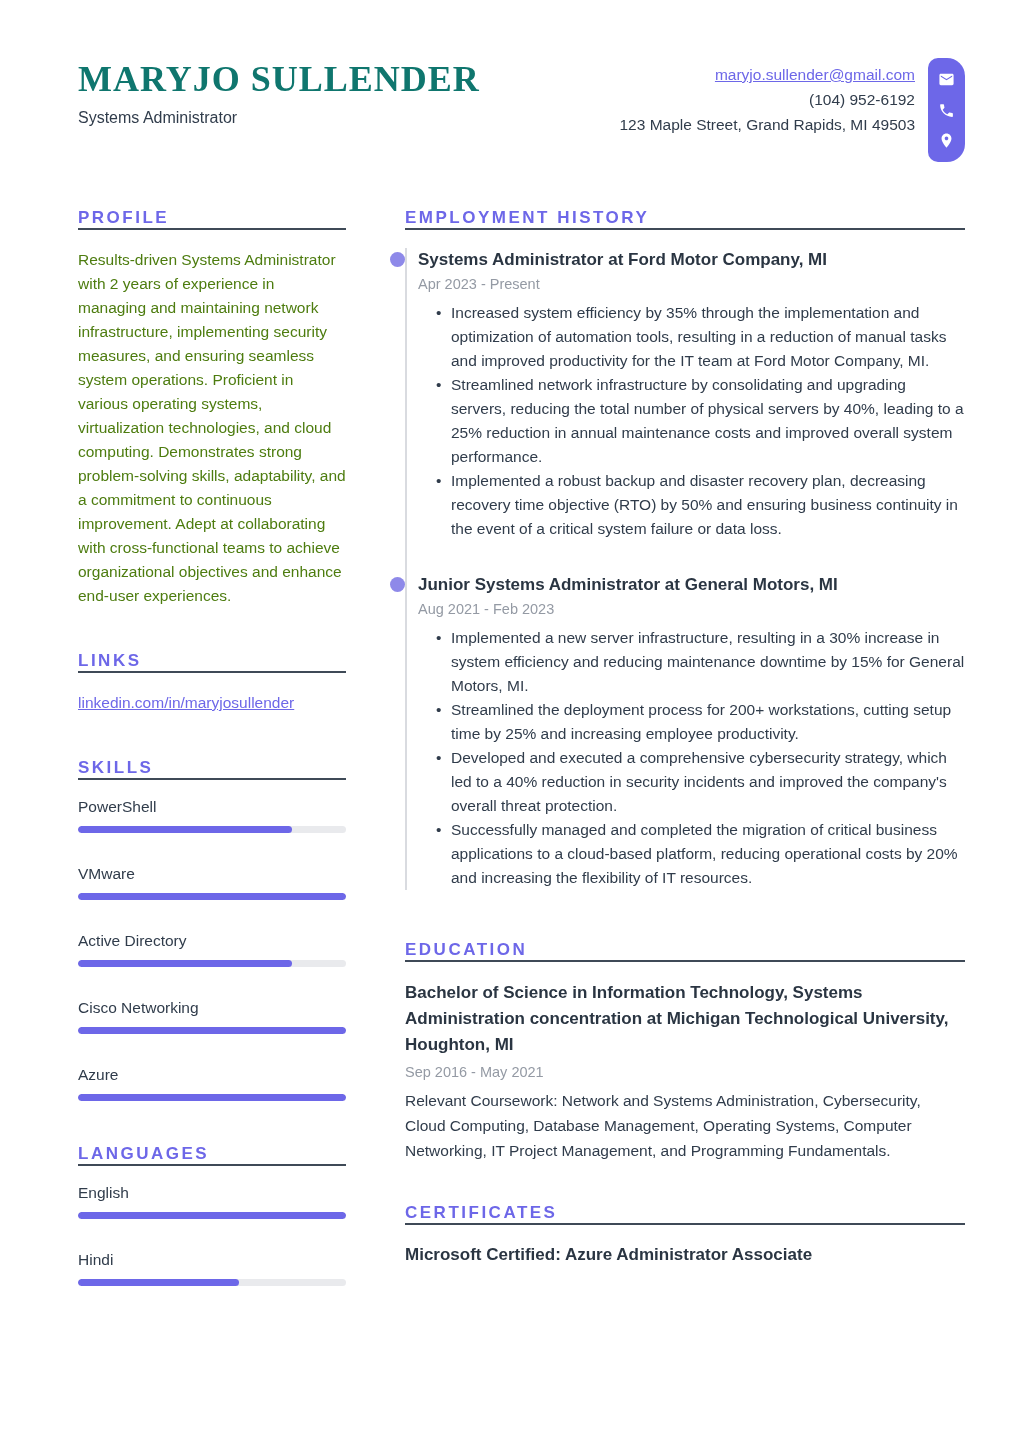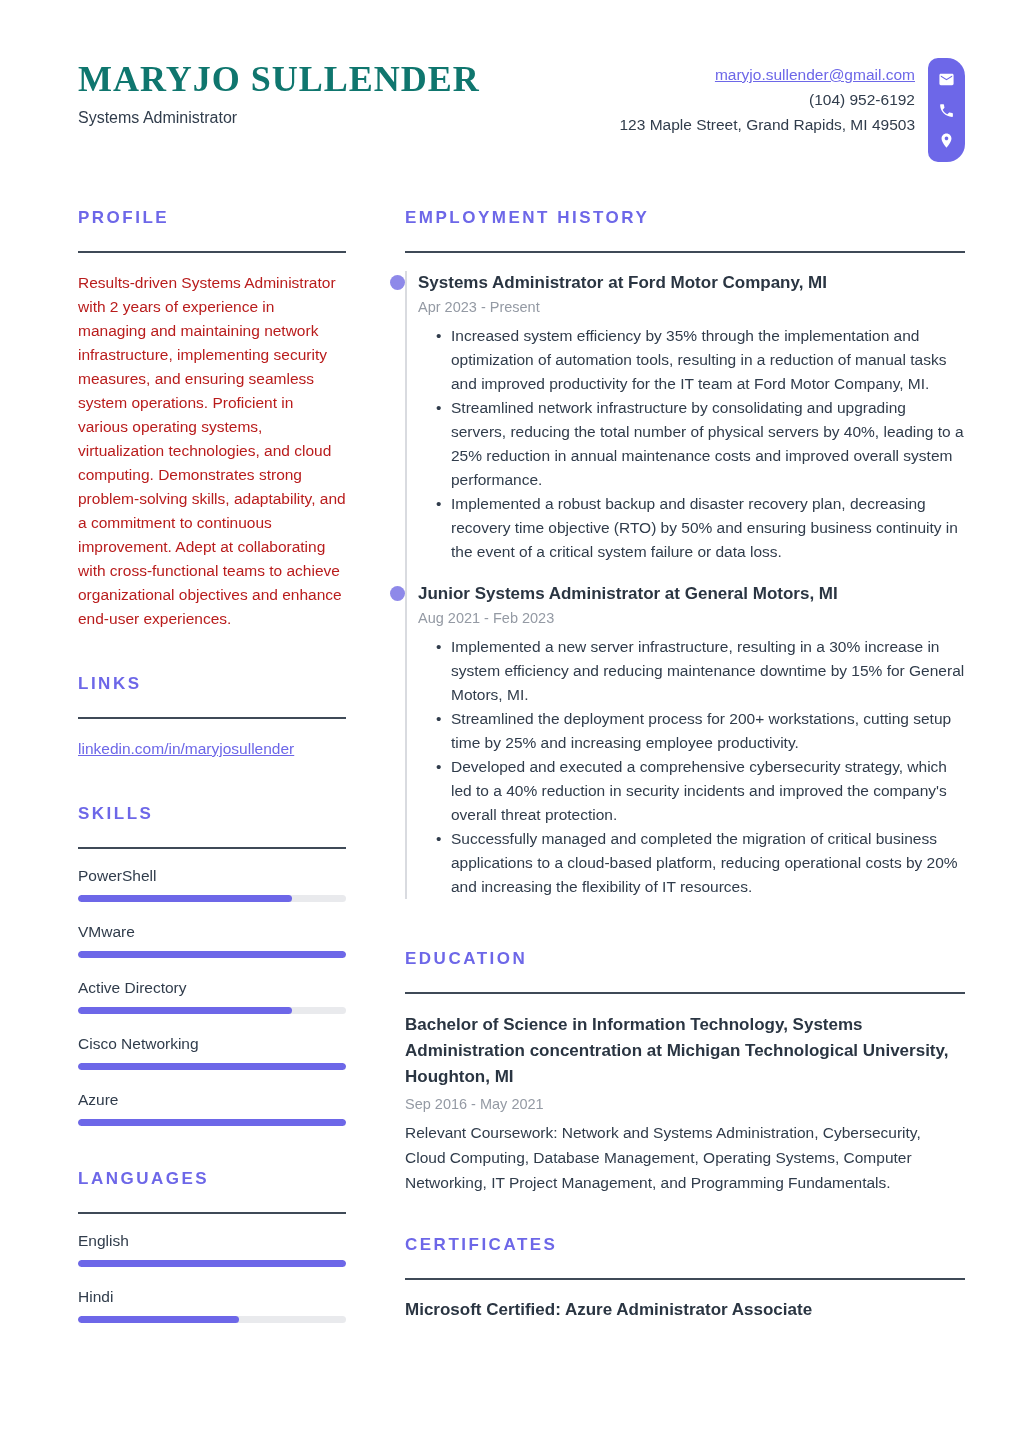--- a/index.html
+++ b/index.html
@@ -70,39 +70,39 @@
     margin-top: 46px;
   }
   .col-left  { width: 268px; flex: 0 0 268px; }
   .col-right { flex: 1; margin-left: 59px; }
 
   h2.section-heading {
     font-size: 17px;
     font-weight: bold;
     letter-spacing: 2.5px;
     color: #6d67e8;
-    padding-bottom: 23px;
+    padding-bottom: 0;
     border-bottom: 2px solid #3f4a57;
     margin-bottom: 18px;
   }
   section { margin-bottom: 43px; }
 
   
   .profile-text {
     font-size: 15.5px;
     line-height: 24px;
-    color: #b91c1c;
+    color: #4d7c0f;
   }
   .link-item {
     font-size: 15.5px;
     line-height: 24px;
   }
   .link-item a { color: #6d67e8; text-decoration: underline; }
 
-  .meter-item { margin-bottom: 21px; }
+  .meter-item { margin-bottom: 32px; }
   .meter-item:last-child { margin-bottom: 0; }
   .meter-label {
     font-size: 15.5px;
     color: #303c4b;
     margin-bottom: 10px;
   }
   .meter-track {
     width: 100%;
     height: 7px;
     background: #e9eaed;
@@ -115,21 +115,21 @@
     border-radius: 4px;
   }
 
   
   .timeline {
     border-left: 2px solid #d9dbe0;
     padding-left: 11px;
     margin-left: 0;
   }
   .job { position: relative; }
-  .job + .job { margin-top: 18px; }
+  .job + .job { margin-top: 32px; }
   .job-dot {
     position: absolute;
     left: -28px;
     top: 4px;
     width: 15px;
     height: 15px;
     border-radius: 50%;
     background: #8e89e9;
   }
   h3.job-title {

